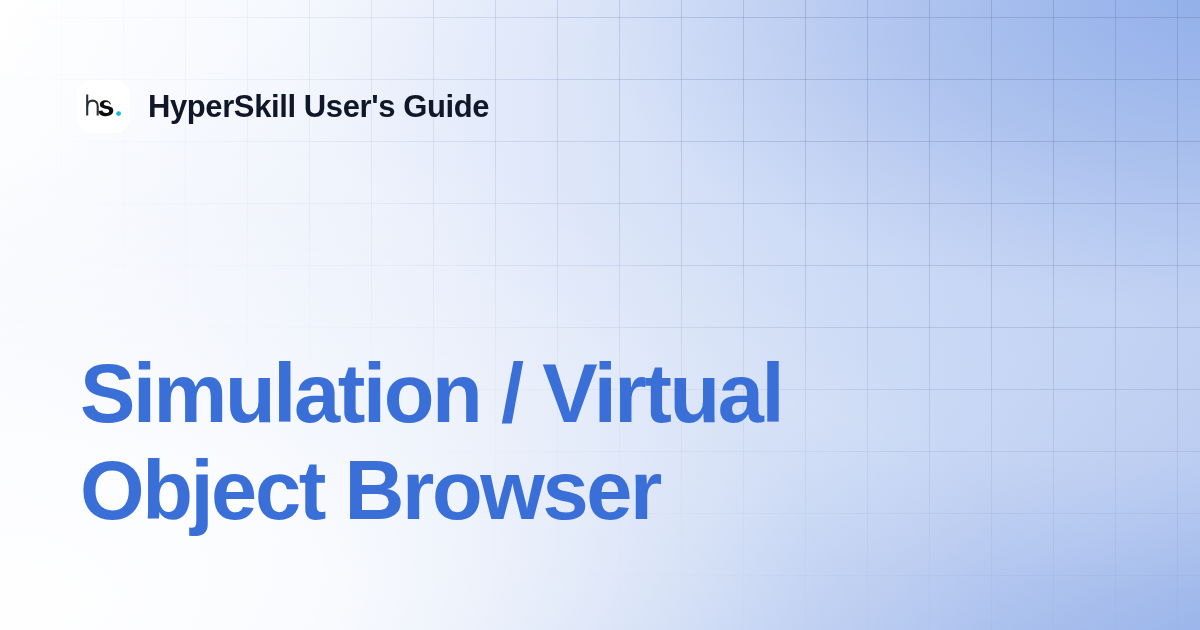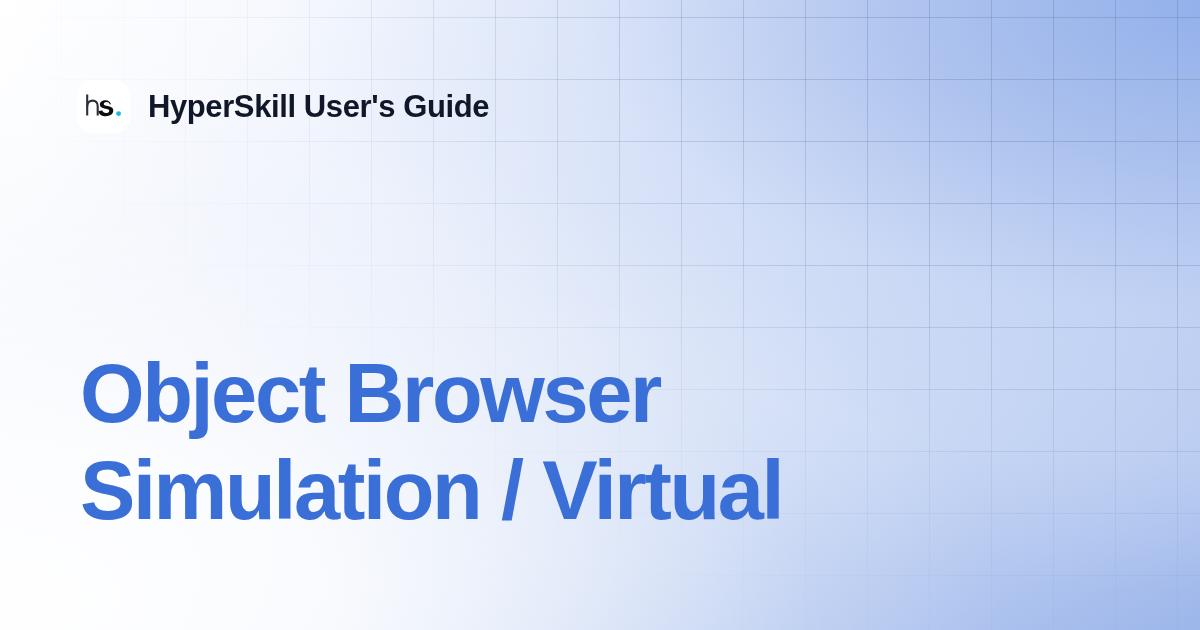--- a/index.html
+++ b/index.html
@@ -178,18 +178,18 @@
                    C18.8 8.9 20.0 8.1 21.6 8.1 C23.4 8.1 24.4 9.0 24.7 10.3 Z" fill="#0d0d10"></path>
 
           <circle cx="33.6" cy="19.6" r="2.4" fill="#17bcd6"></circle>
         </svg>
       </div>
 
       <div class="brand-title">HyperSkill User's Guide</div>
     </div>
 
     <h1 class="headline">
+      <span class="line">Simulation / Virtual</span>
       <span class="line">Object Browser</span>
-      <span class="line">Simulation / Virtual</span>
     </h1>
 
   </div>
 </div>
 
 </body></html>

